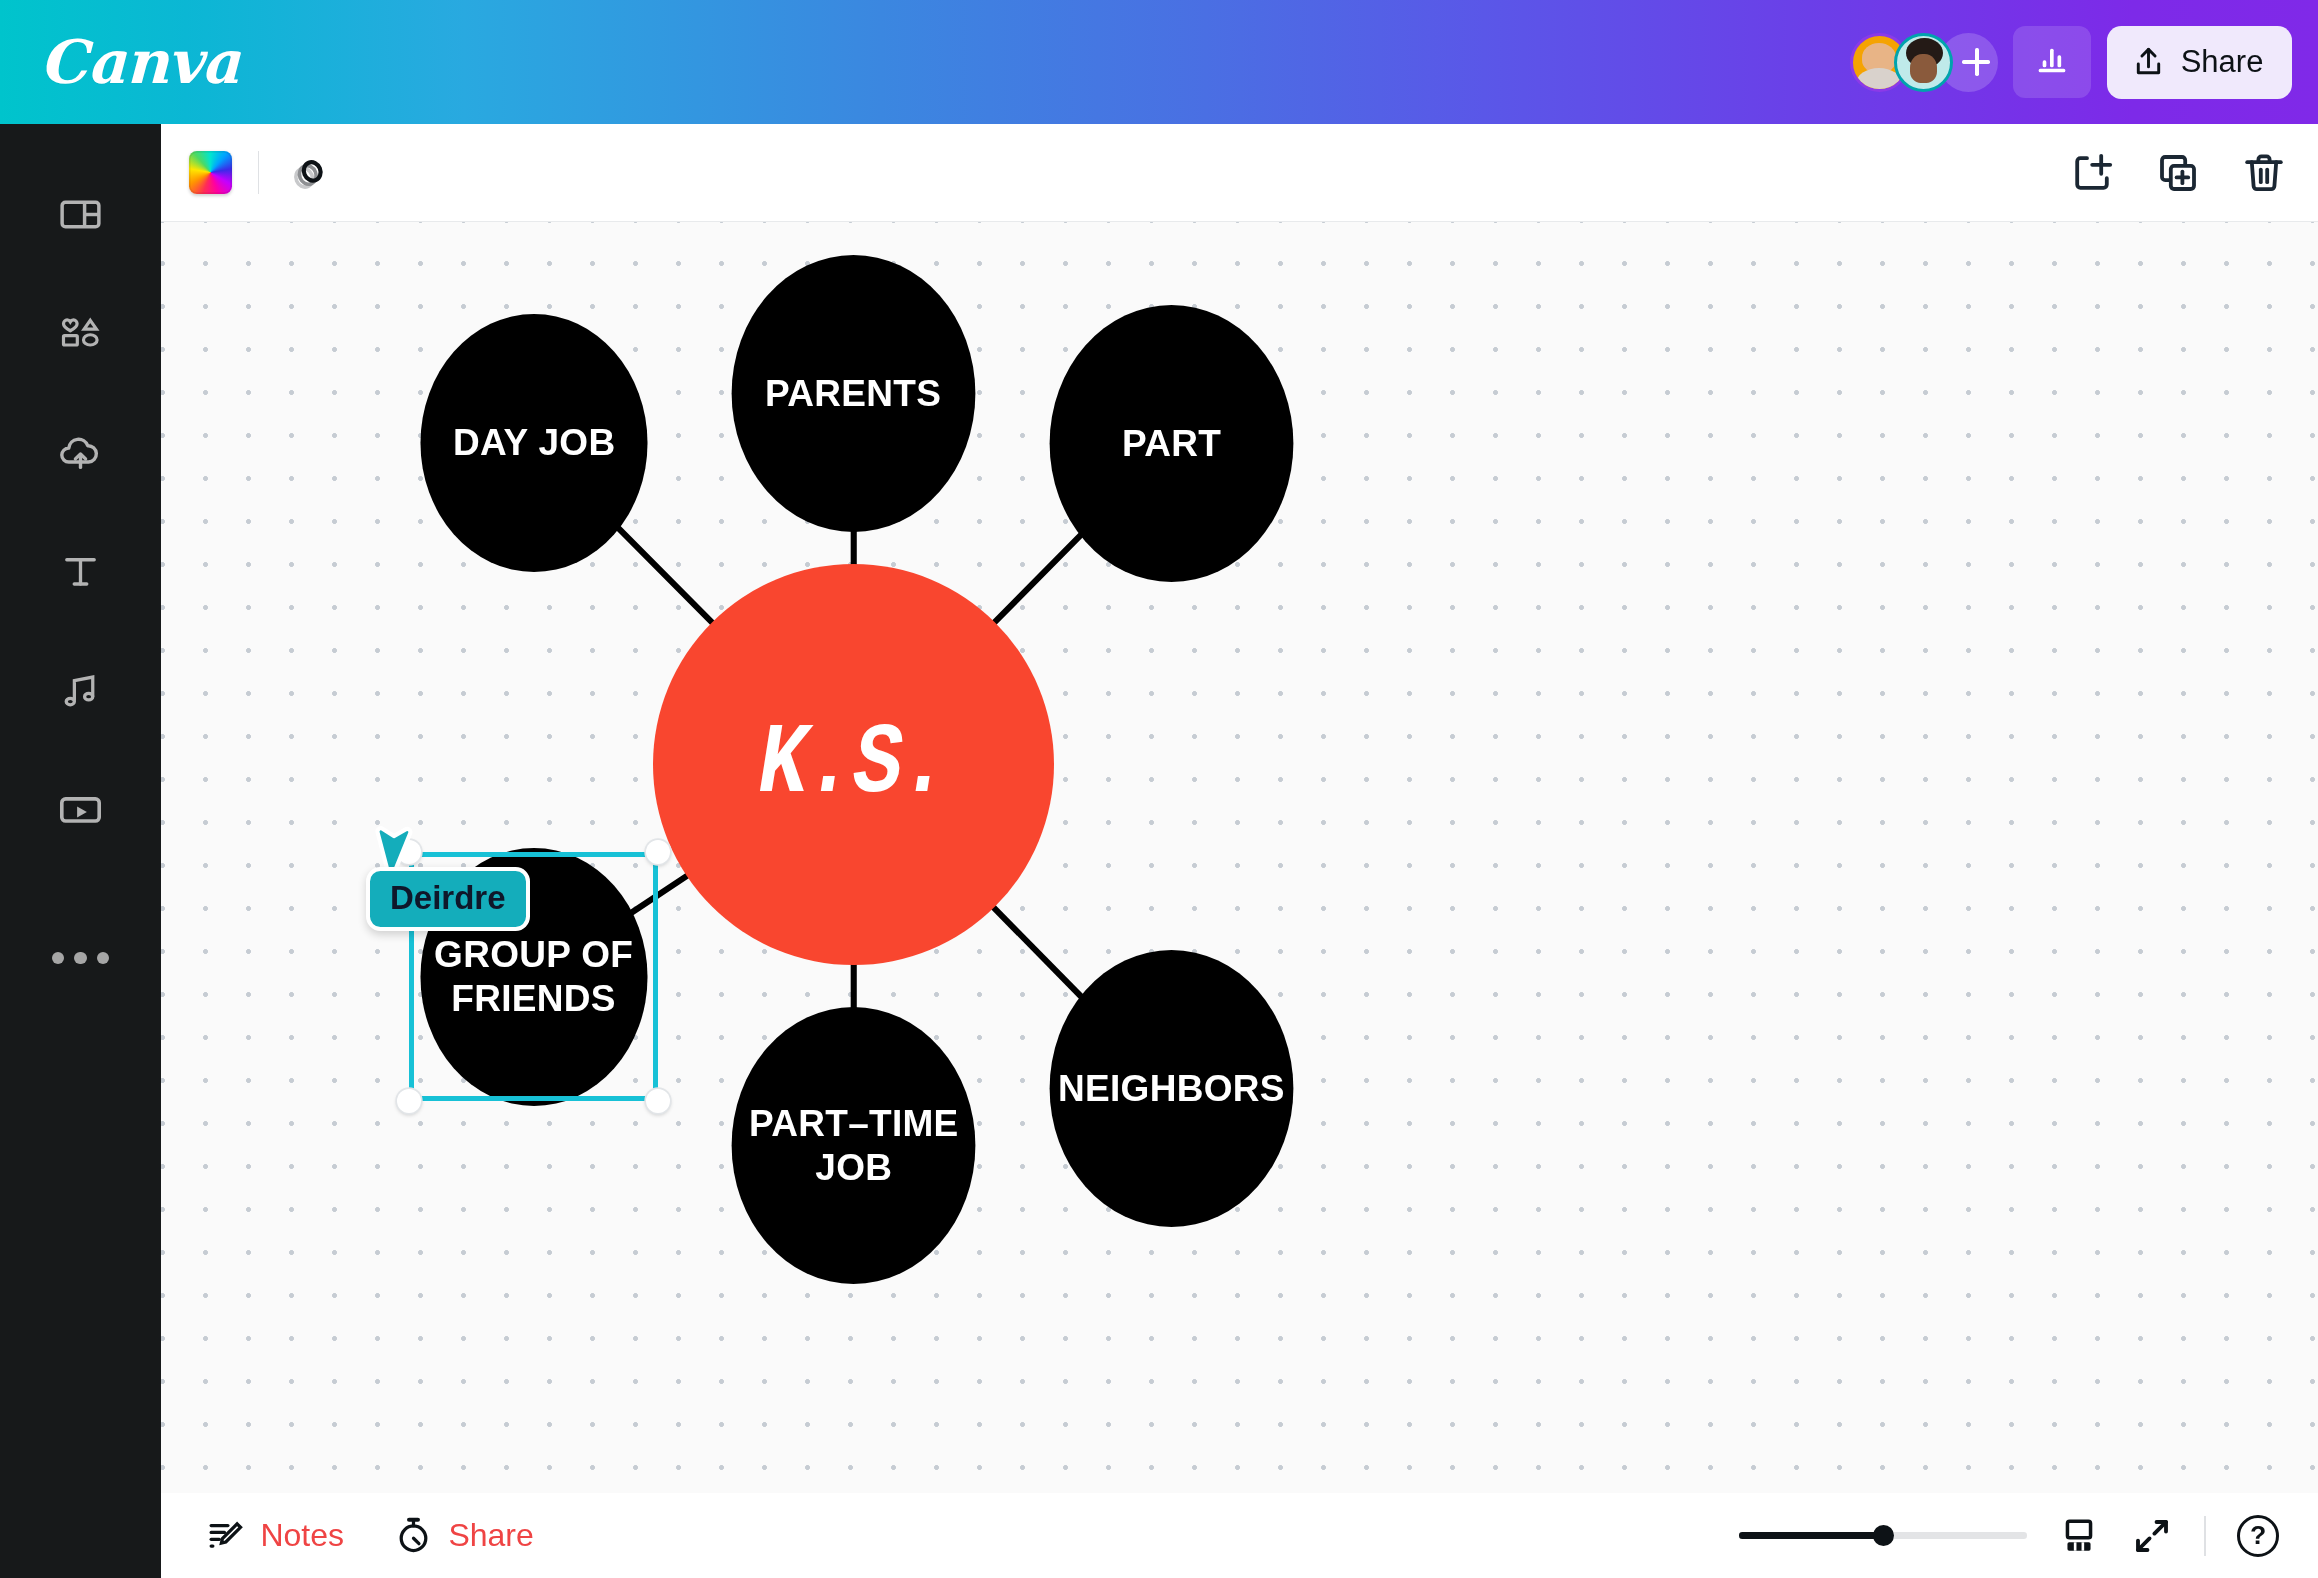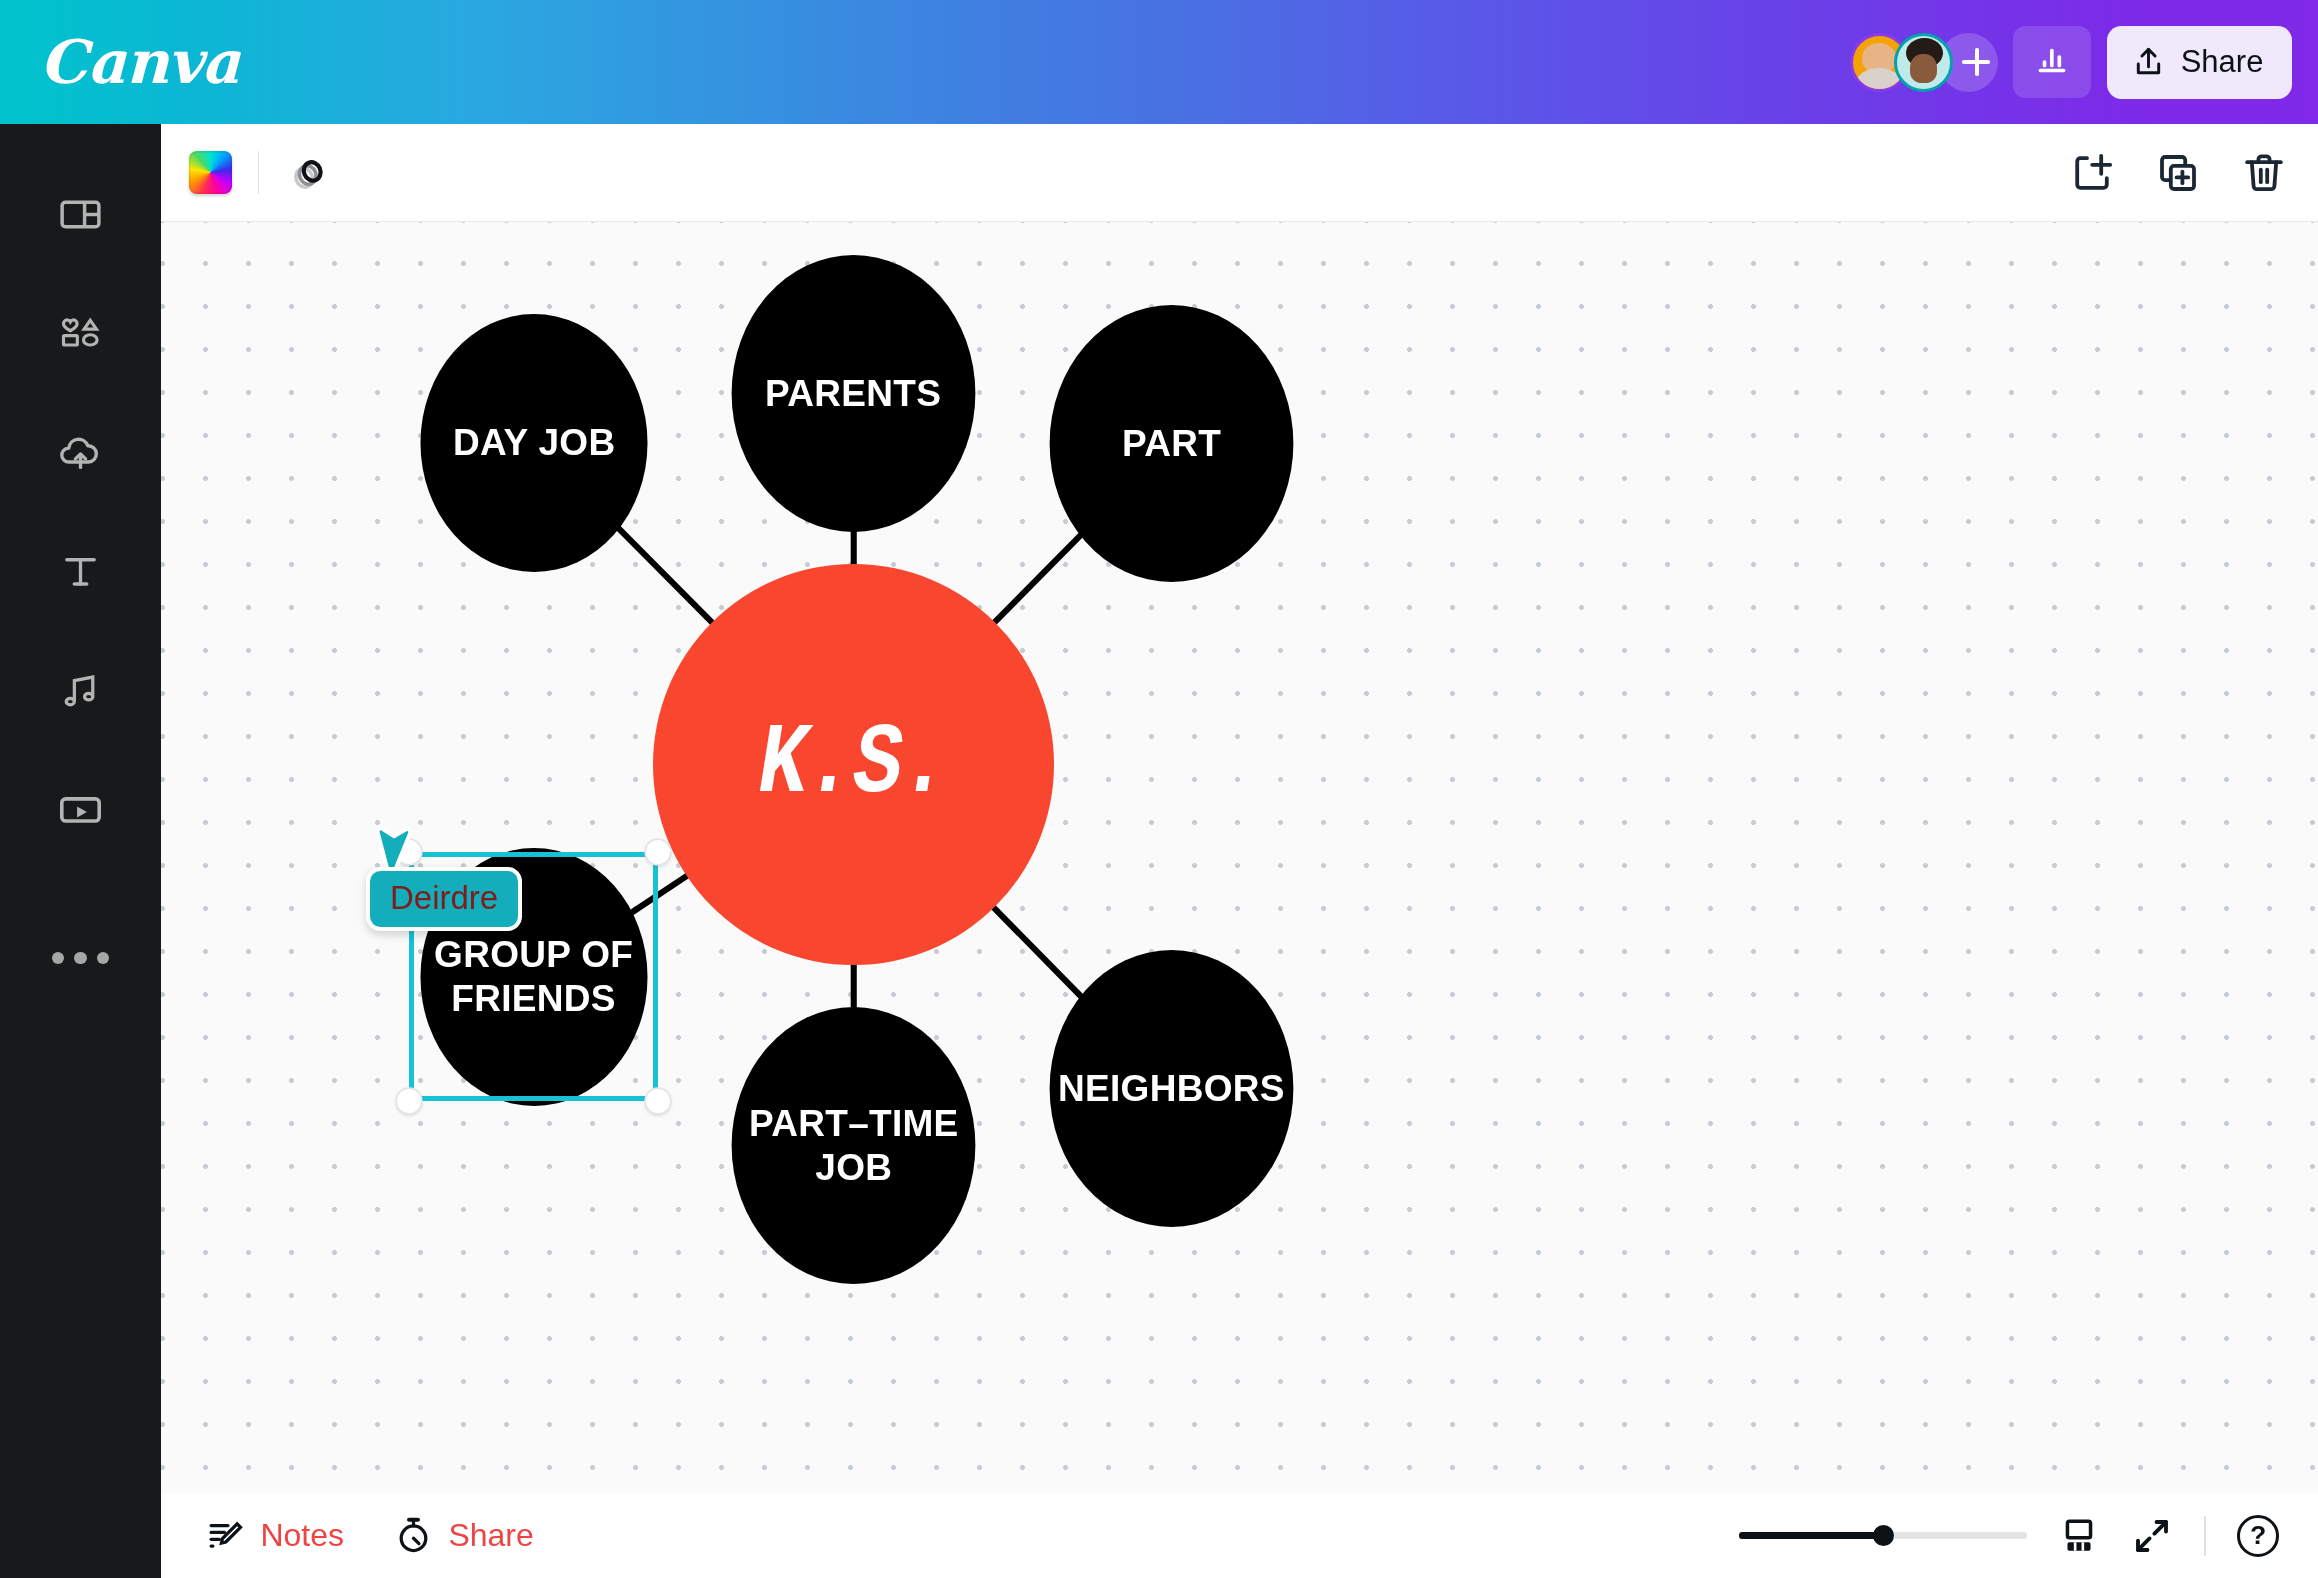--- a/index.html
+++ b/index.html
@@ -209,25 +209,25 @@
   .handle.tr { right: -17px; top: -17px; }
   .handle.bl { left: -17px; bottom: -17px; }
   .handle.br { right: -17px; bottom: -17px; }
 
   
   .collab {
     position: absolute; z-index: 22;
   }
   .collab-label {
     position: absolute; left: 0; top: 49px;
-    background: #14adbb; color: #7f1d1d;
+    background: #14adbb; color: #0f172a;
     border: 4.4px solid #ffffff;
     border-radius: 14.4px;
     padding: 7.8px 20px 10px 20px;
-    font-size: 33px; font-weight: 400;
+    font-size: 33px; font-weight: 700;
     box-shadow: 0 3.3px 8.9px rgba(0,0,0,0.16);
     white-space: nowrap;
   }
 
   
   .bottombar {
     position: absolute; left: 161px; top: 1493px;
     width: 2158px; height: 85px;
     background: #ffffff;
     display: flex; align-items: center;

